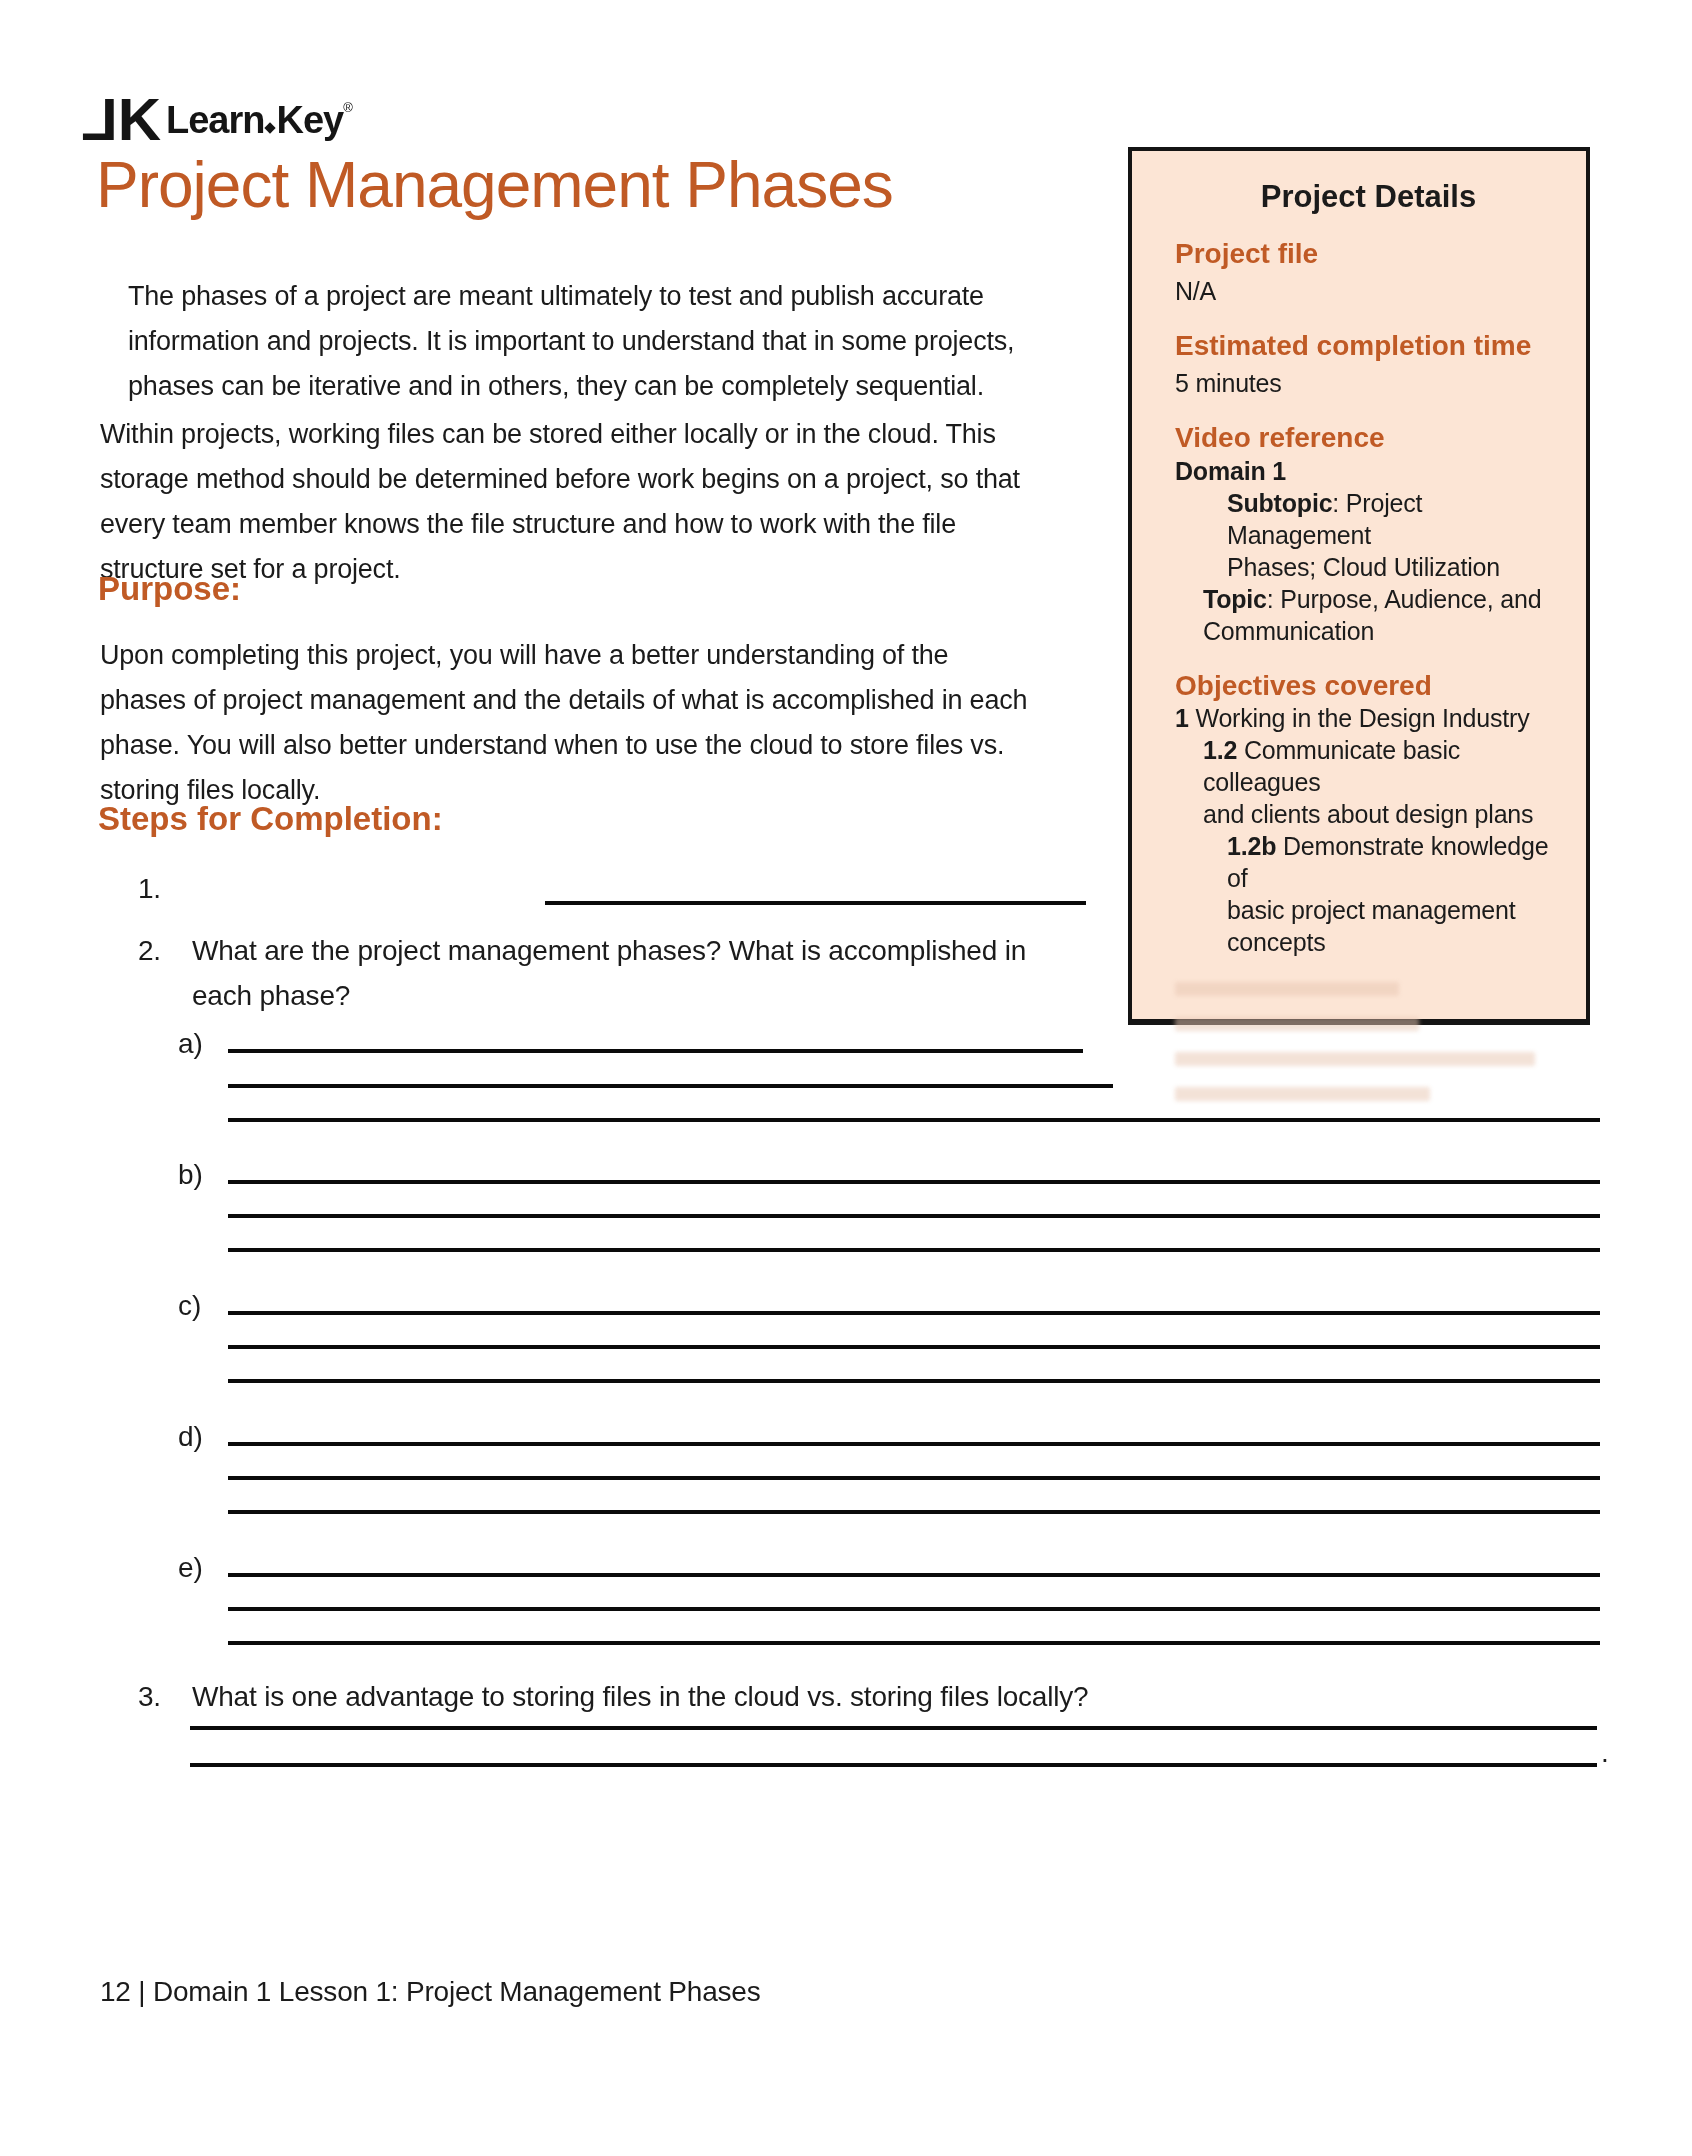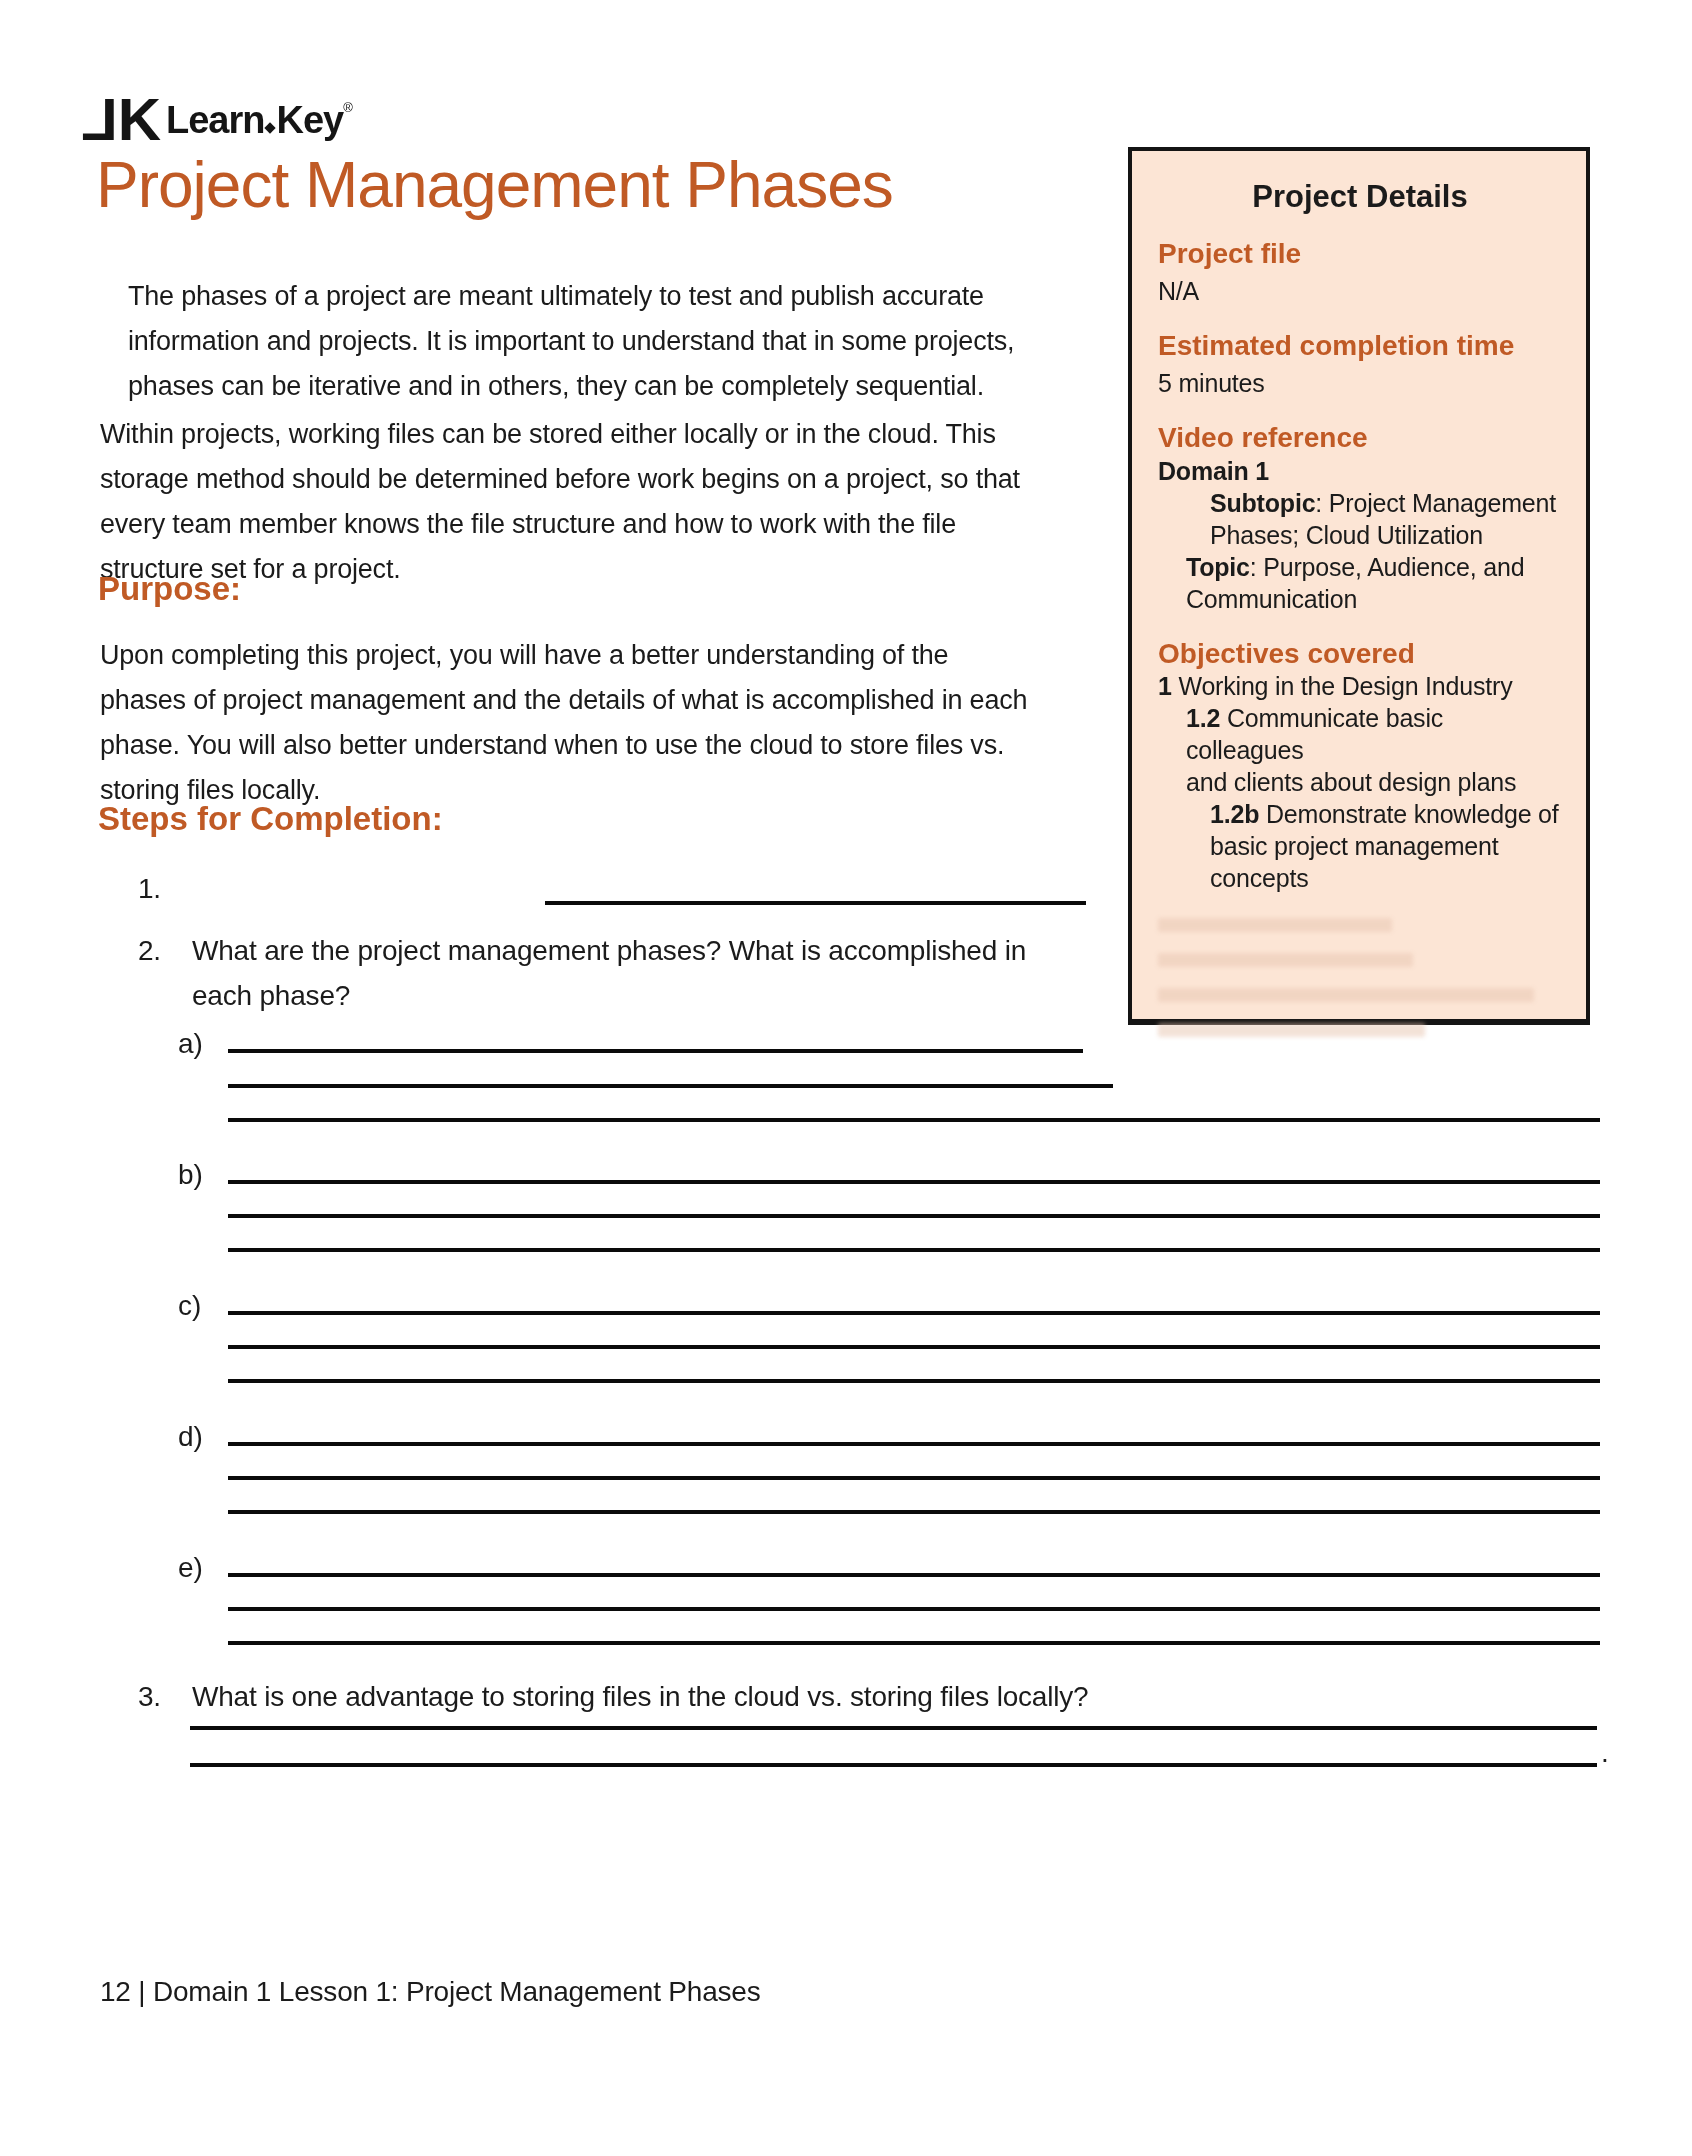--- a/index.html
+++ b/index.html
@@ -41,21 +41,21 @@
   .ans-line{position:absolute;height:4px;background:#0a0a0a;}
   .letter{position:absolute;left:178px;font-size:28px;line-height:1;}
   .q3-period{position:absolute;left:1601px;top:1737px;font-size:28px;}
   
   .footer-left{position:absolute;left:100px;top:1976px;font-size:28px;letter-spacing:-0.2px;}
   .footer-right{position:absolute;right:97px;top:2032px;font-size:28px;letter-spacing:-0.2px;}
   
   .panel{
     position:absolute;left:1128px;top:147px;width:462px;height:878px;
     background:var(--panel-bg);border:4px solid var(--panel-border);
-    box-sizing:border-box;padding:22px 24px 0 26px;
+    box-sizing:border-box;padding:22px 24px 0 43px;
     border-bottom-width:6px;
   }
   .panel-title{text-align:center;font-size:31px;font-weight:700;margin:6px 0 0 0;}
   .p-head{color:var(--accent);font-weight:700;font-size:28px;margin-top:23px;line-height:1.15;}
   .p-val{font-size:25px;line-height:32px;margin-top:5px;letter-spacing:-0.2px;}
   .p-line{font-size:25px;line-height:32px;letter-spacing:-0.2px;white-space:pre-line;}
   .bold{font-weight:700;}
   .indent0{padding-left:0;}
   .indent1{padding-left:28px;}
   .indent2{padding-left:52px;}

